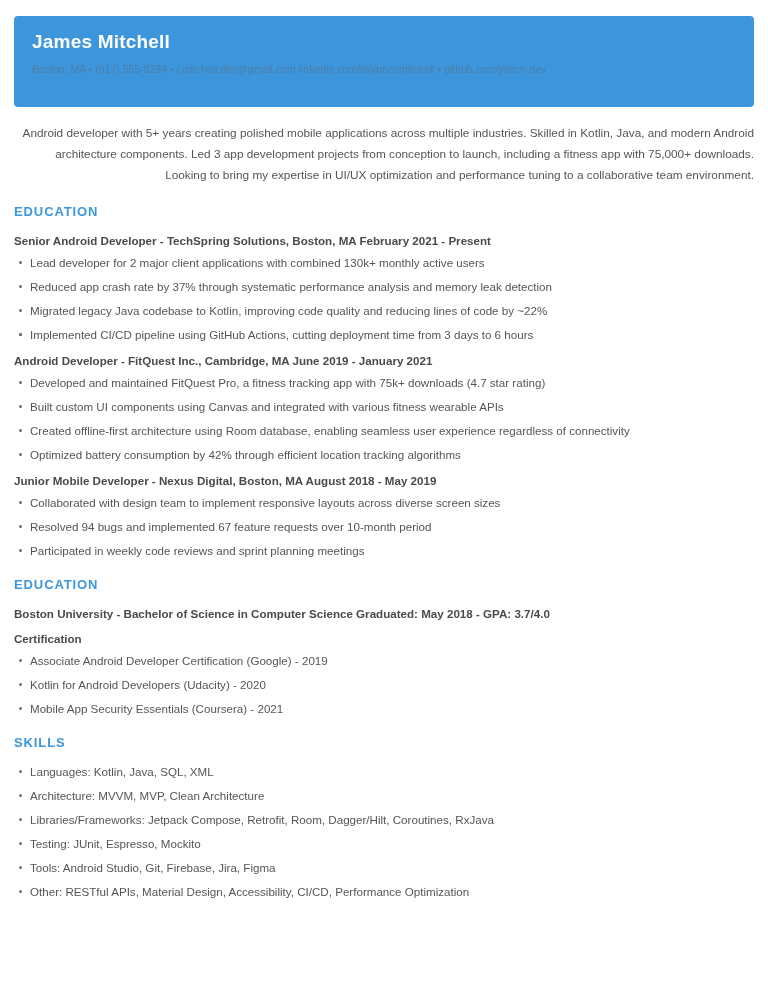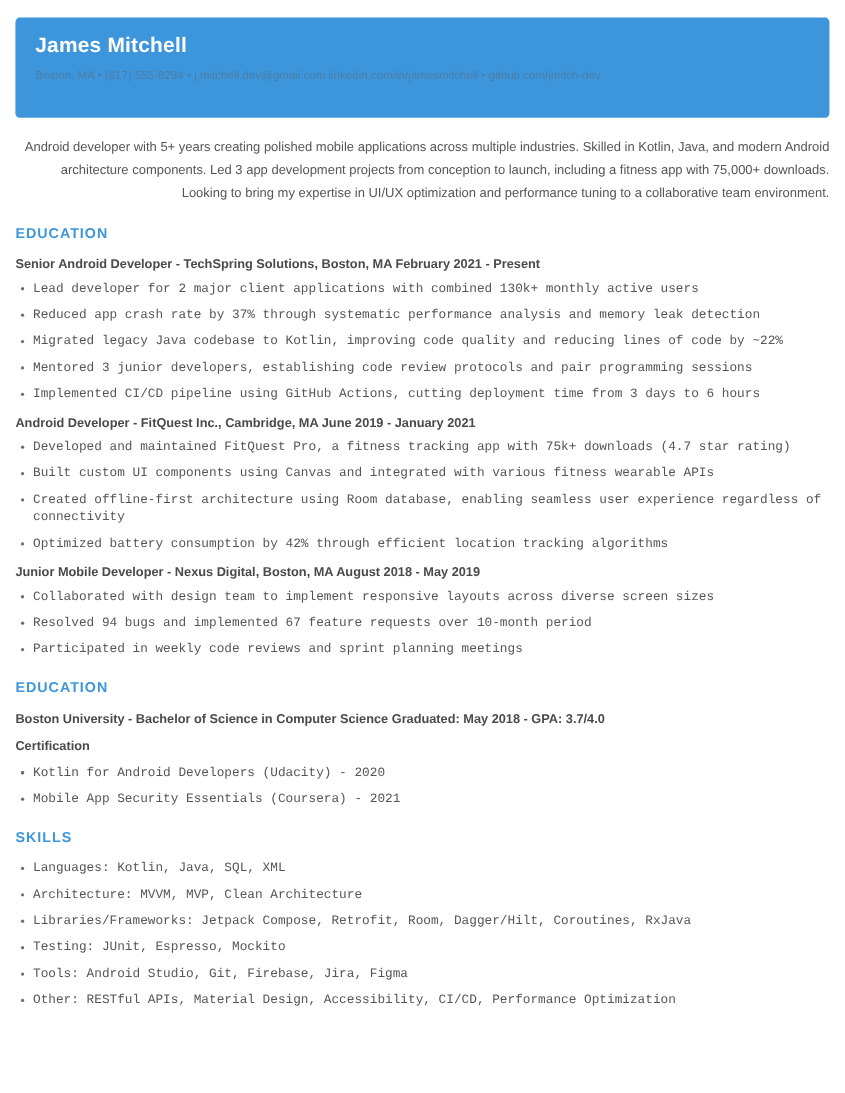--- a/index.html
+++ b/index.html
@@ -94,21 +94,20 @@
     margin: 0 0 8px 0;
     padding: 0;
   }
   ul.bullets li {
     position: relative;
     padding-left: 16px;
     font-size: 11.6px;
     line-height: 16px;
     color: #555555;
     margin-bottom: 8px;
-    font-family: Liberation Mono, monospace;
   }
   ul.bullets li:last-child {
     margin-bottom: 0;
   }
   ul.bullets li .dot {
     position: absolute;
     left: 5px;
     top: 6px;
     width: 3px;
     height: 3px;
@@ -134,21 +133,21 @@
 
   <div class="section">
     <div class="section-title">EDUCATION</div>
 
     <div class="entry">
       <div class="entry-heading">Senior Android Developer - TechSpring Solutions, Boston, MA February 2021 - Present</div>
       <ul class="bullets">
         <li><span class="dot"></span><span>Lead developer for 2 major client applications with combined 130k+ monthly active users</span></li>
         <li><span class="dot"></span><span>Reduced app crash rate by 37% through systematic performance analysis and memory leak detection</span></li>
         <li><span class="dot"></span><span>Migrated legacy Java codebase to Kotlin, improving code quality and reducing lines of code by ~22%</span></li>
-        <li><span class="dot"></span><span>Mentored 3 junior developers, establishing code review protocols and pair programming sessions</span></li>
+        <li><span class="dot"></span></li>
         <li><span class="dot"></span><span>Implemented CI/CD pipeline using GitHub Actions, cutting deployment time from 3 days to 6 hours</span></li>
       </ul>
     </div>
 
     <div class="entry">
       <div class="entry-heading">Android Developer - FitQuest Inc., Cambridge, MA June 2019 - January 2021</div>
       <ul class="bullets">
         <li><span class="dot"></span><span>Developed and maintained FitQuest Pro, a fitness tracking app with 75k+ downloads (4.7 star rating)</span></li>
         <li><span class="dot"></span><span>Built custom UI components using Canvas and integrated with various fitness wearable APIs</span></li>
         <li><span class="dot"></span><span>Created offline-first architecture using Room database, enabling seamless user experience regardless of connectivity</span></li>
@@ -164,21 +163,21 @@
         <li><span class="dot"></span><span>Participated in weekly code reviews and sprint planning meetings</span></li>
       </ul>
     </div>
   </div>
 
   <div class="section">
     <div class="section-title">EDUCATION</div>
     <div class="entry-heading edu-spacing">Boston University - Bachelor of Science in Computer Science Graduated: May 2018 - GPA: 3.7/4.0</div>
     <div class="sub-heading certs-gap">Certification</div>
     <ul class="bullets">
-      <li><span class="dot"></span></li>
+      <li><span class="dot"></span><span>Associate Android Developer Certification (Google) - 2019</span></li>
       <li><span class="dot"></span><span>Kotlin for Android Developers (Udacity) - 2020</span></li>
       <li><span class="dot"></span><span>Mobile App Security Essentials (Coursera) - 2021</span></li>
     </ul>
   </div>
 
   <div class="section">
     <div class="section-title">SKILLS</div>
     <ul class="bullets skills-list">
       <li><span class="dot"></span><span>Languages: Kotlin, Java, SQL, XML</span></li>
       <li><span class="dot"></span><span>Architecture: MVVM, MVP, Clean Architecture</span></li>

